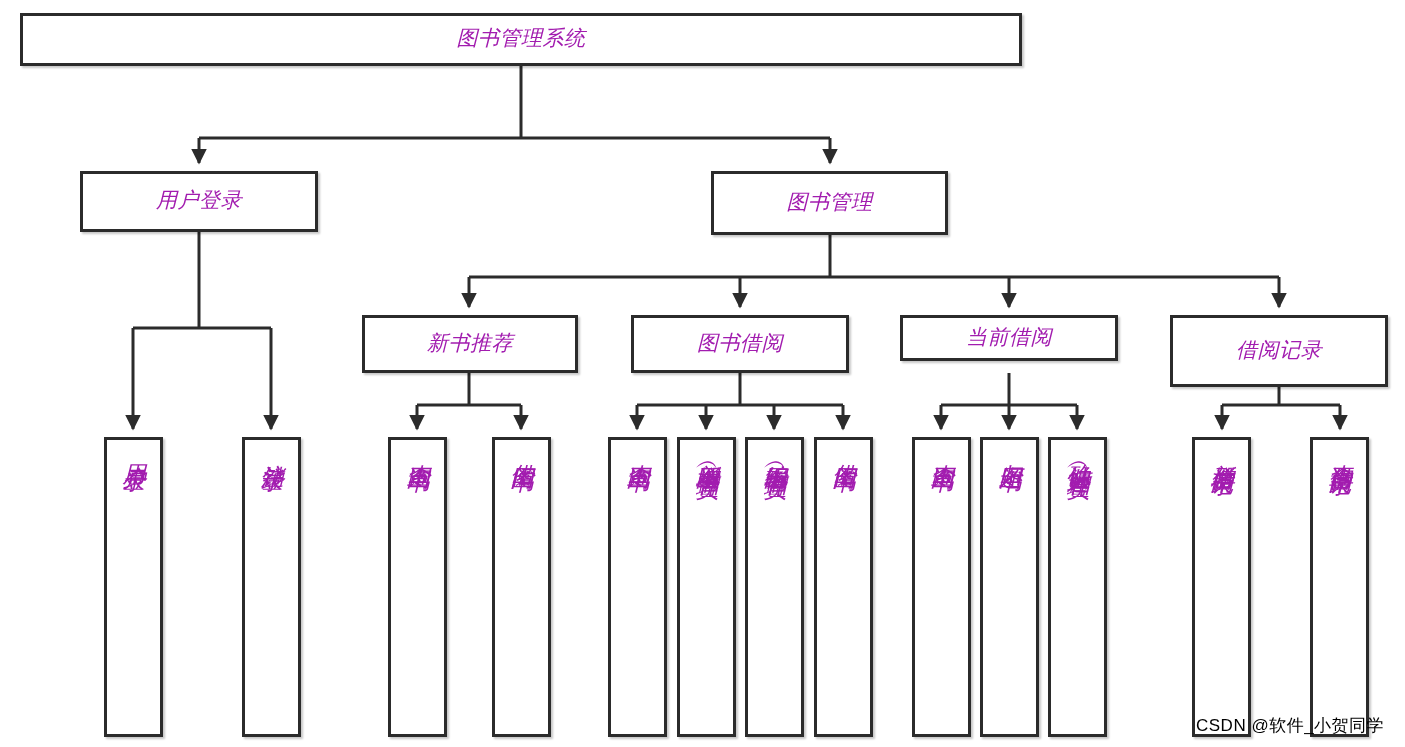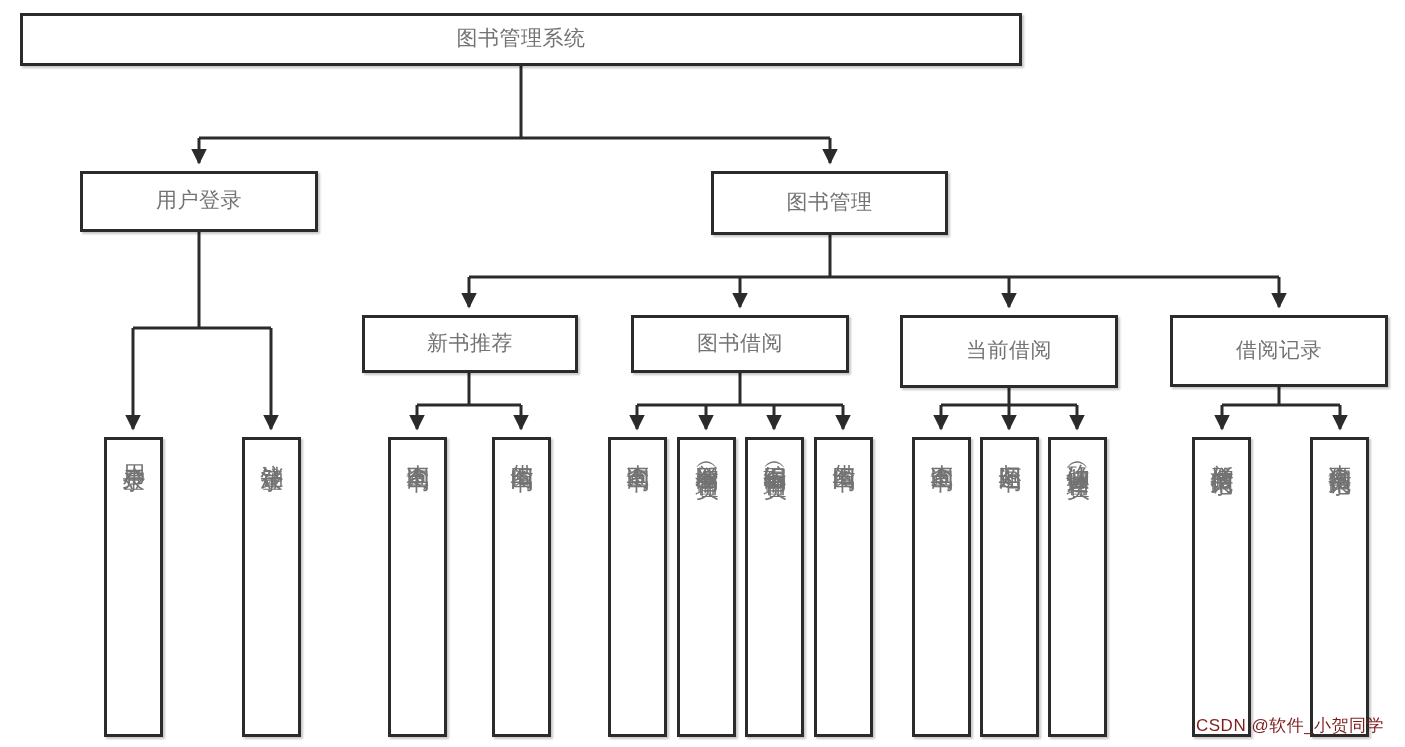--- a/index.html
+++ b/index.html
@@ -33,26 +33,27 @@
     box-sizing: border-box;
     background: #ffffff;
     border: 3px solid #2b2b2b;
     z-index: 2;
     box-shadow: 2px 2px 2px rgba(0,0,0,0.22);
     display: flex;
     align-items: center;
     justify-content: center;
   }
   .node .label {
-    color: #737373;
+    color: #a21caf;
     font-size: 21px;
     line-height: 1.18;
     letter-spacing: 0.5px;
     white-space: nowrap;
     text-rendering: geometricPrecision;
+    font-style: italic;
   }
   
   .node.root .label { font-size: 22px; }
   
   .node.h .label { font-size: 21px; }
   
   .node.leaf {
     align-items: flex-start;
     justify-content: center;
     padding-top: 6px;
@@ -63,21 +64,21 @@
     font-size: 23px;
     line-height: 1.30;
     letter-spacing: 2px;
     white-space: normal;
     max-height: 286px;
   }
   
   #watermark {
     position: absolute;
     z-index: 3;
-    color: #7f1d1d;
+    color: #000000;
     font-size: 17px;
     white-space: nowrap;
     letter-spacing: 0.5px;
     pointer-events: none;
   }
 </style>
 </head>
 <body>
 
 <div id="canvas">
@@ -147,21 +148,21 @@
   </div>
 
   <div class="node h" style="left:362px; top:315px; width:216px; height:58px;">
     <span class="label">新书推荐</span>
   </div>
 
   <div class="node h" style="left:631px; top:315px; width:218px; height:58px;">
     <span class="label">图书借阅</span>
   </div>
 
-  <div class="node h" style="left:900px; top:315px; width:218px; height:73px;">
+  <div class="node h" style="left:900px; top:315px; width:218px; height:46px;">
     <span class="label">当前借阅</span>
   </div>
 
   <div class="node h" style="left:1170px; top:315px; width:218px; height:72px;">
     <span class="label">借阅记录</span>
   </div>
 
   <div class="node leaf" style="left:104px; top:437px; width:59px; height:300px;">
     <span class="label">用户登录</span>
   </div>

